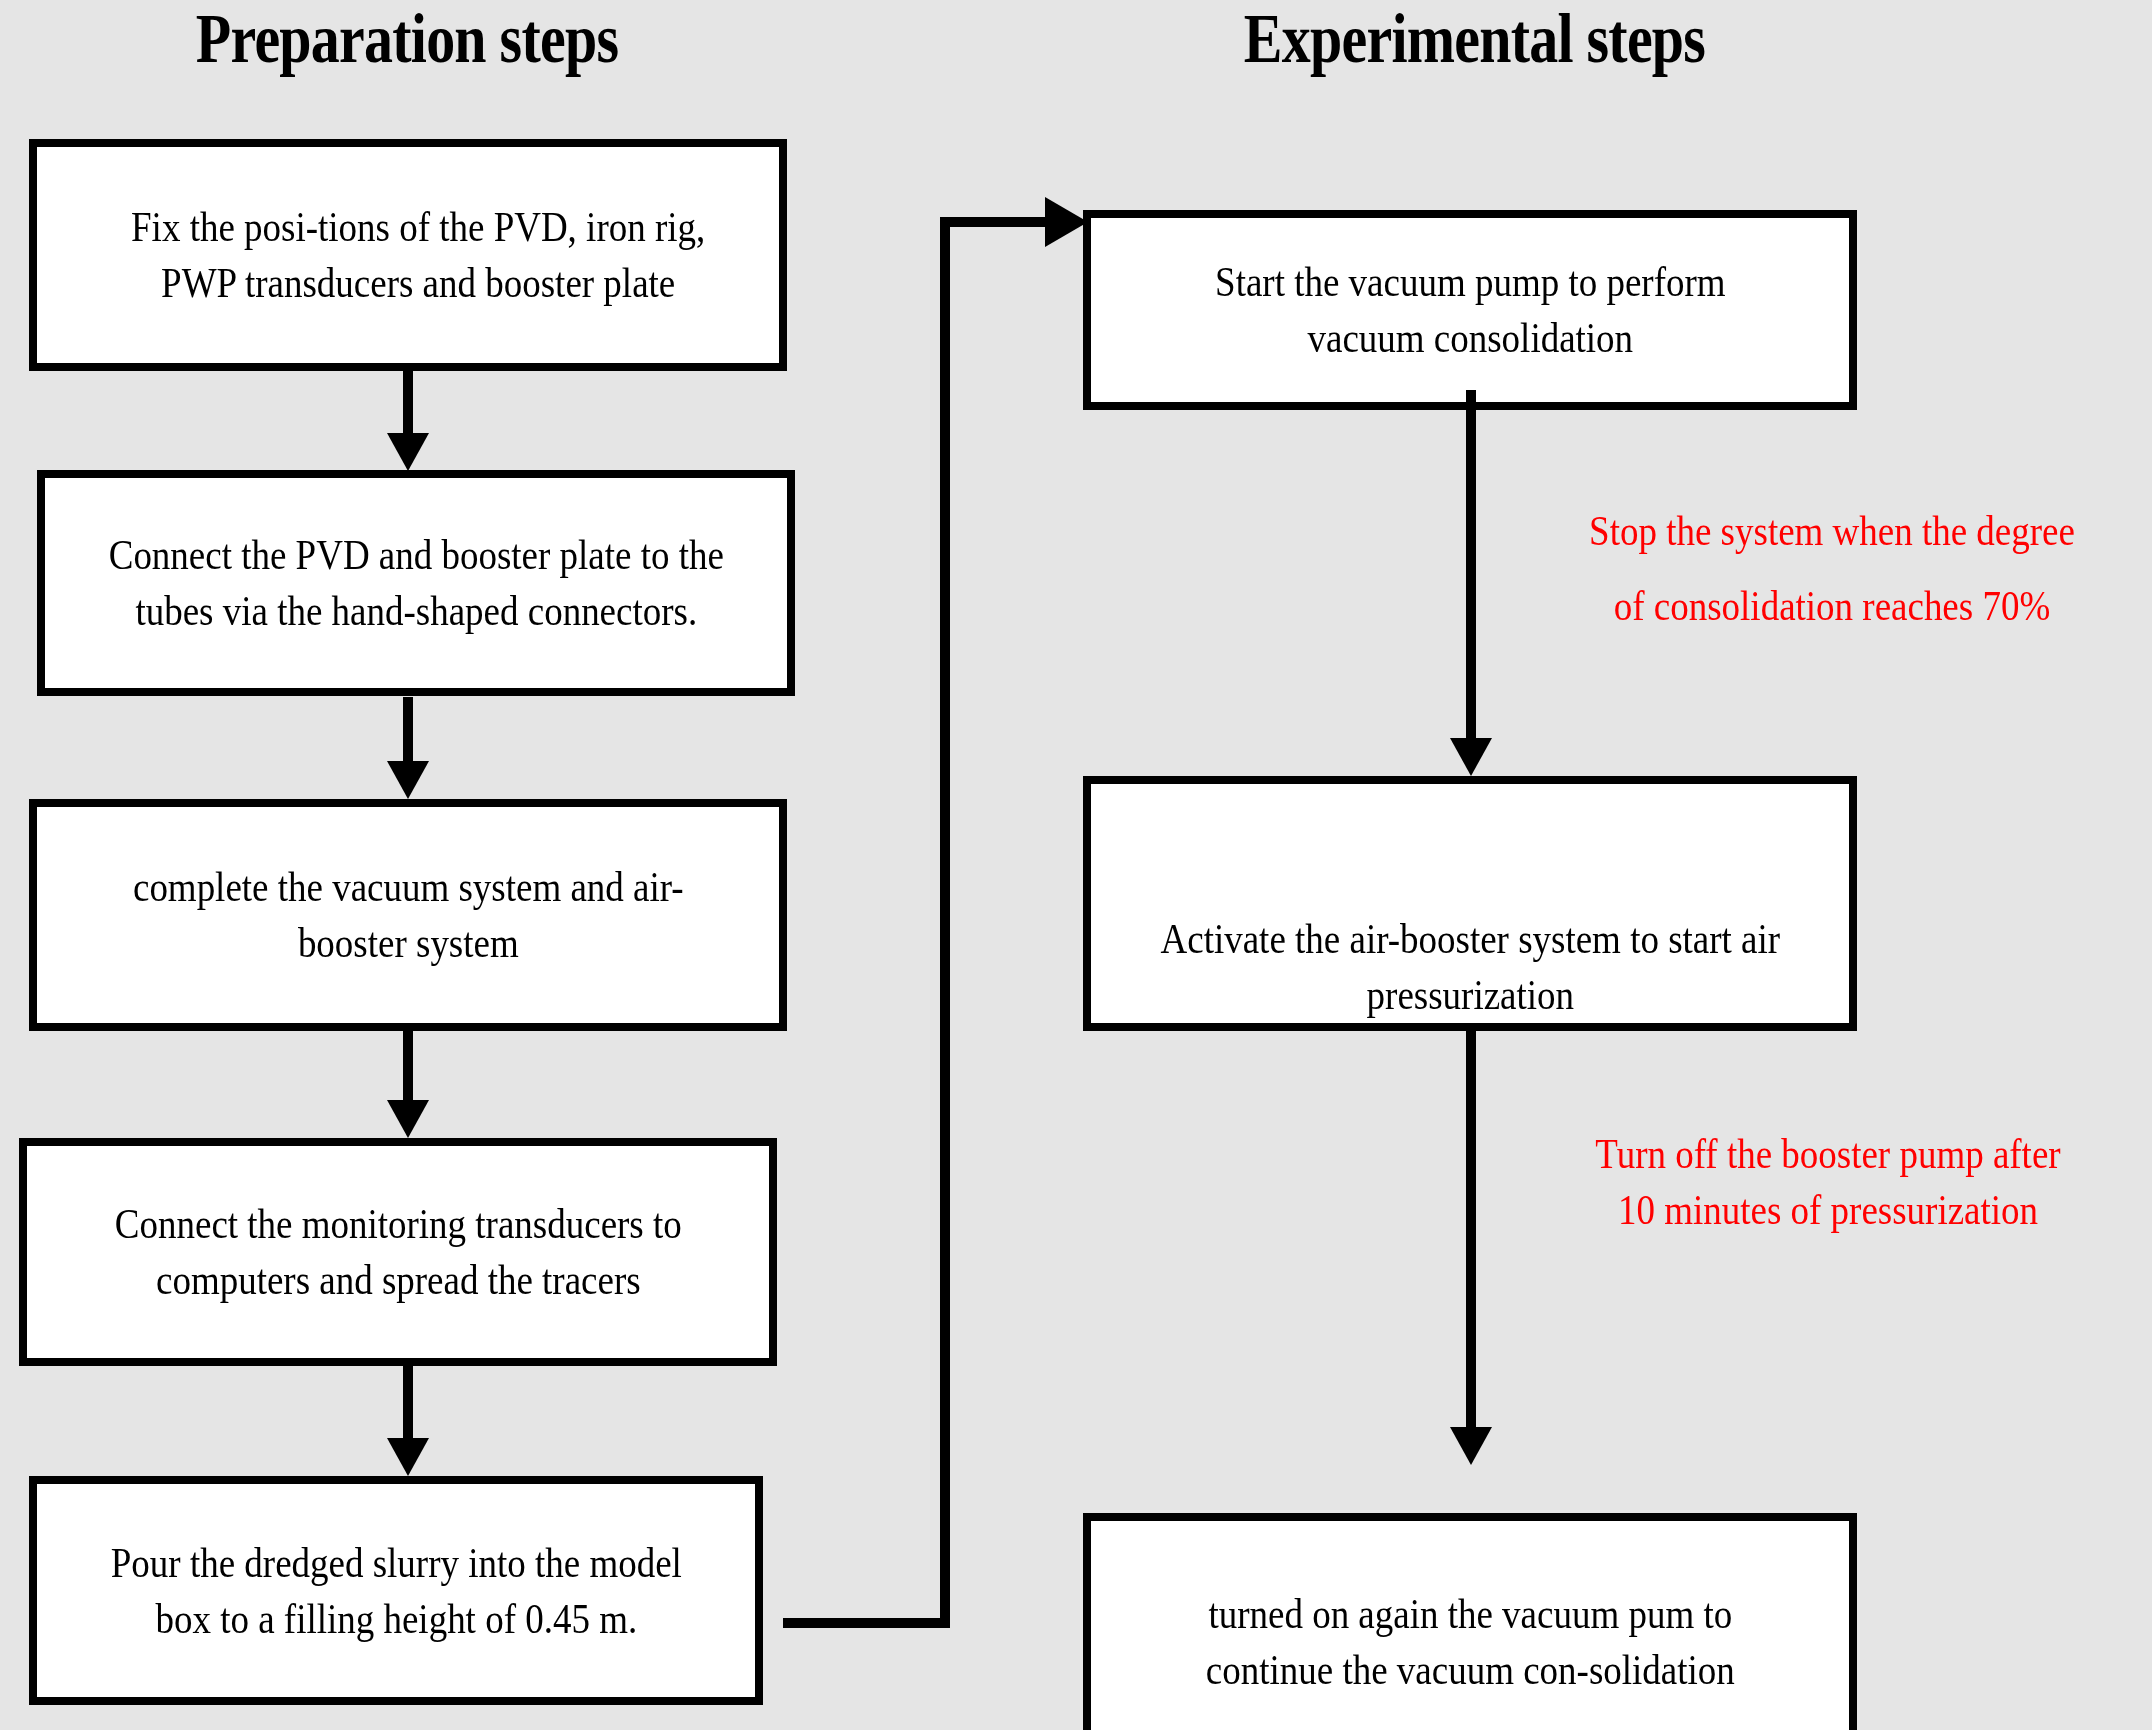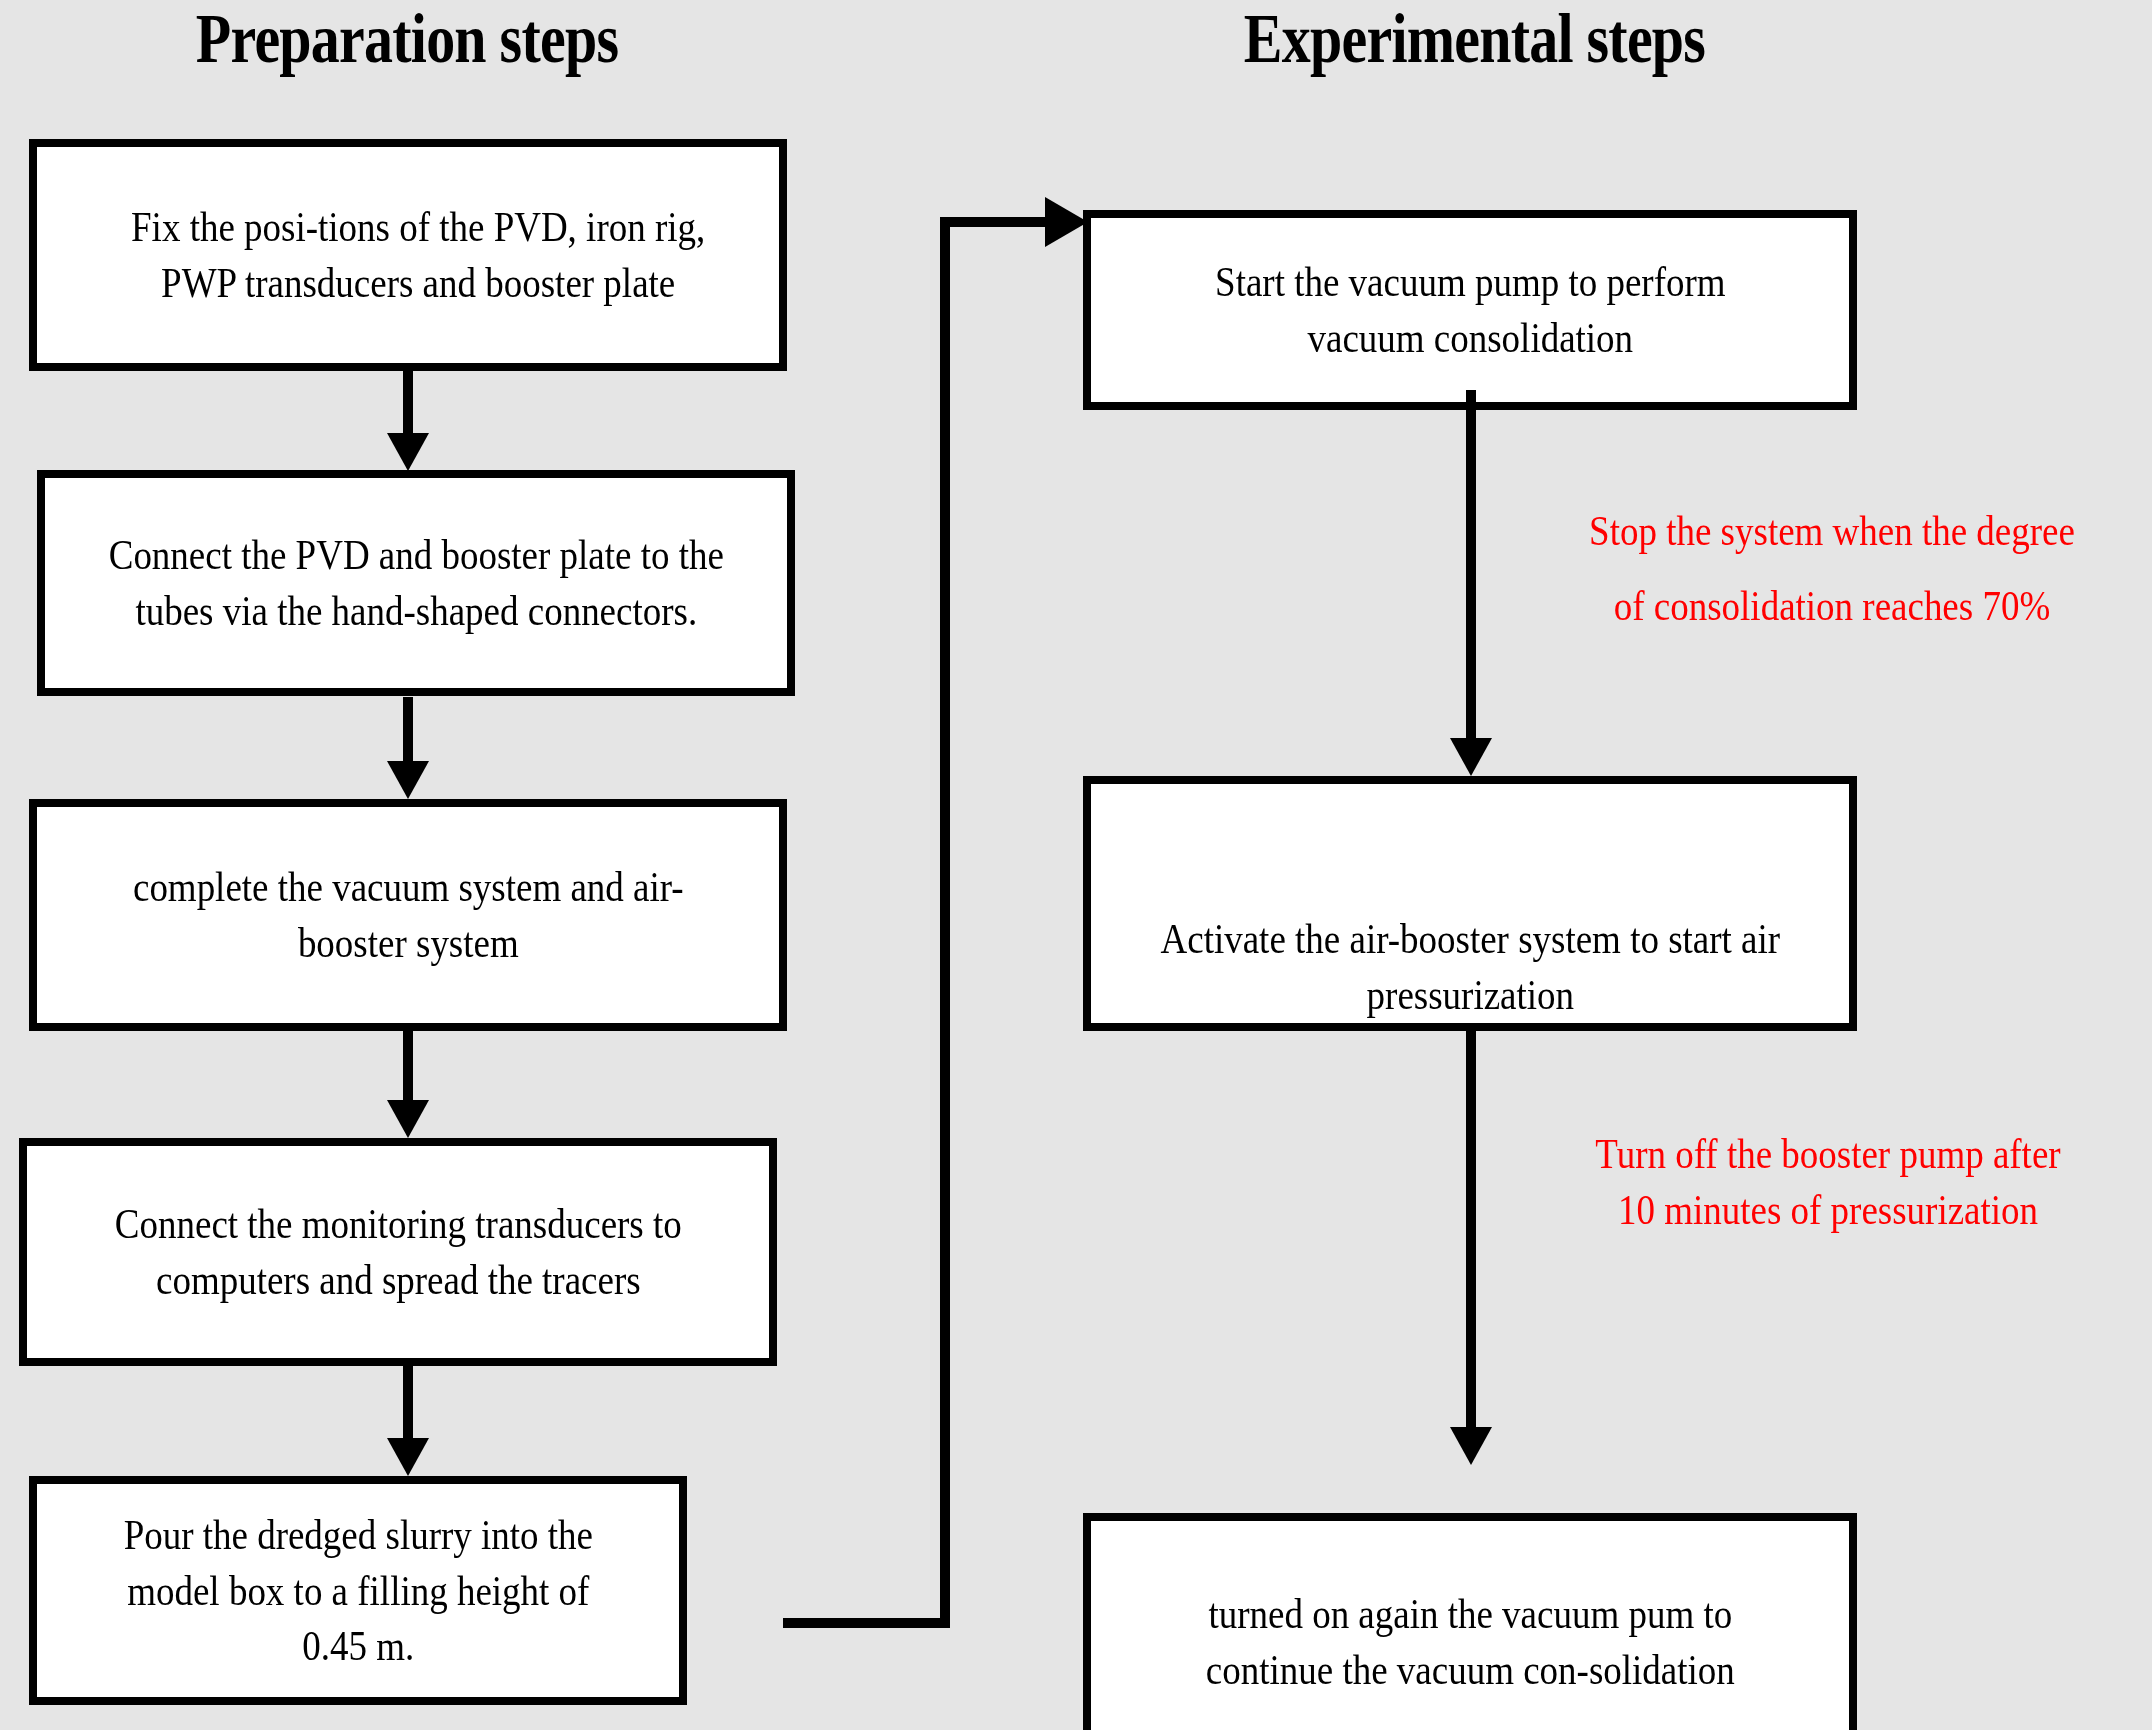--- a/index.html
+++ b/index.html
@@ -50,21 +50,21 @@
     transform-origin:center center;
     white-space:pre-line;
     width:115%;
   }
 
   
   #node-fix-positions      { left:29px;  top:139px;  width:758px; height:232px;padding-left:33px; }
   #node-connect-pvd        { left:29px;  top:470px;  width:758px; height:226px;margin-left:8px; }
   #node-complete-vacuum    { left:29px;  top:799px;  width:758px; height:232px; }
   #node-connect-transducers{ left:19px;  top:1138px; width:758px; height:228px; }
-  #node-pour-slurry        { left:29px;  top:1476px; width:658px; height:229px; }
+  #node-pour-slurry        { left:29px;  top:1476px; width:734px; height:229px; }
 
   
   #node-start-pump         { left:1083px; top:190px;  width:774px; height:200px;margin-top:20px; }
   #node-activate-booster   { left:1083px; top:776px;  width:774px; height:255px;align-items:flex-end; }
   #node-turn-on-again      { left:1083px; top:1465px; width:774px; height:258px;margin-top:48px; }
 
   
   .v-conn{ position:absolute; }
   .v-conn .stem{
     position:absolute;

